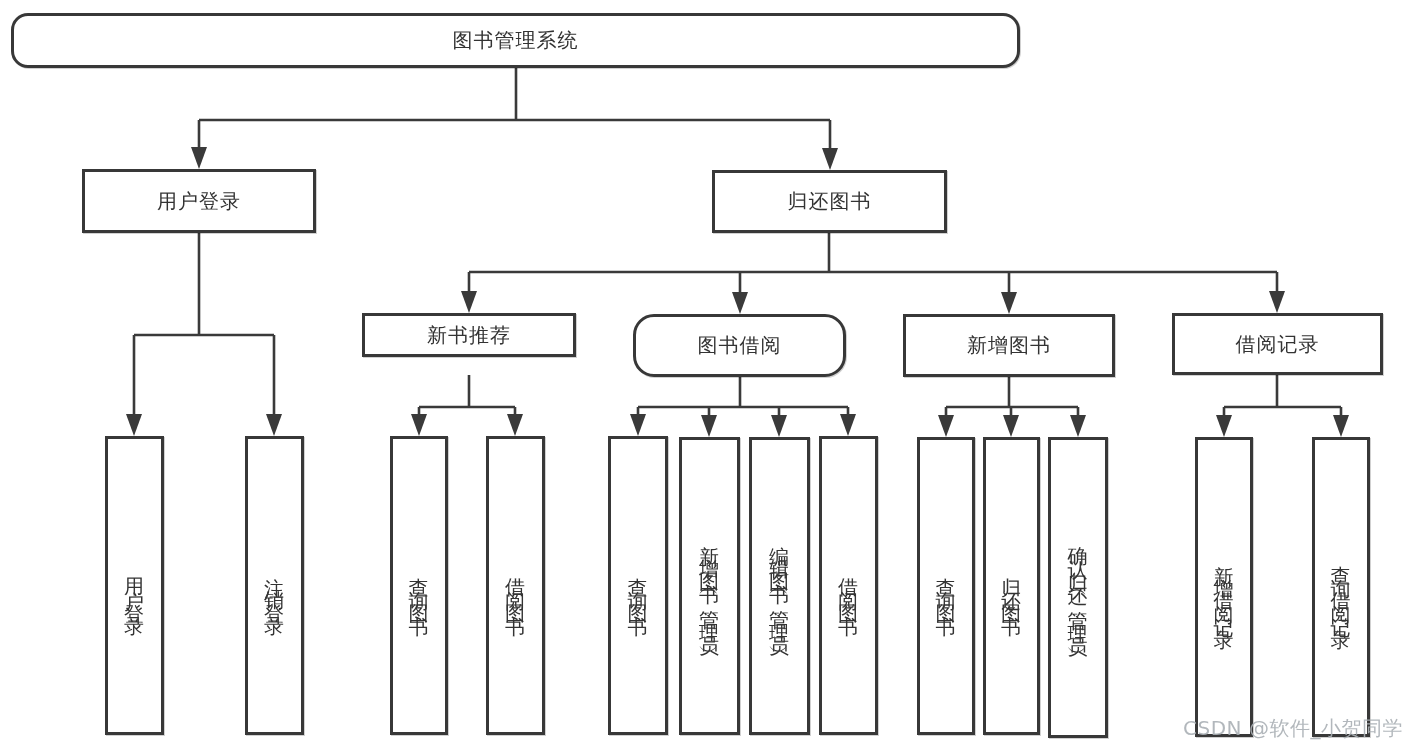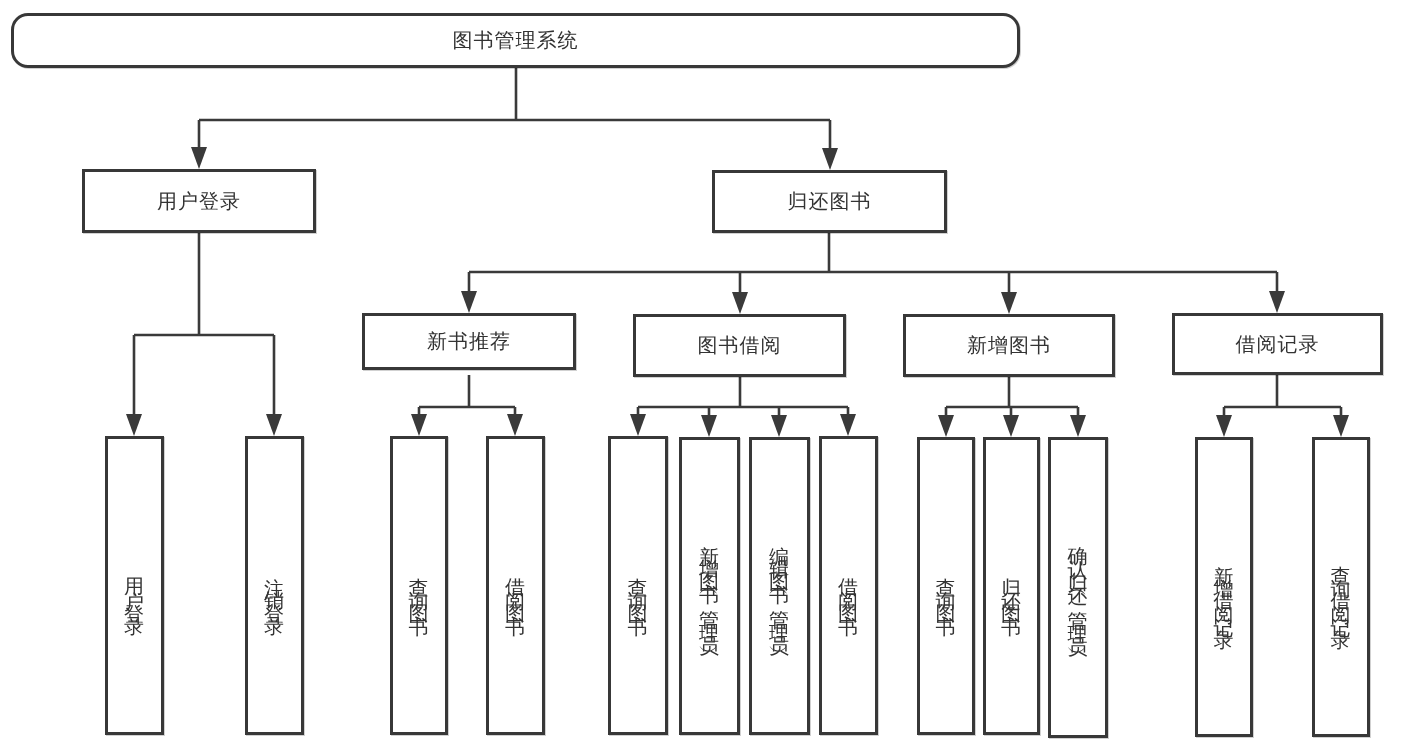--- a/index.html
+++ b/index.html
@@ -124,22 +124,22 @@
     <polygon class="ahead" points="1216,415 1232,415 1224,437"></polygon>
     <path class="cline" d="M1341,407 V418"></path>
     <polygon class="ahead" points="1333,415 1349,415 1341,437"></polygon>
   </svg>
 
   <div class="node" style="left:11px; top:13px; width:1009px; height:55px;border-radius:17px;">图书管理系统</div>
 
   <div class="node" style="left:82px; top:169px; width:234px; height:64px;">用户登录</div>
   <div class="node" style="left:712px; top:170px; width:235px; height:63px;">归还图书</div>
 
-  <div class="node" style="left:362px; top:313px; width:214px; height:57px;">新书推荐</div>
-  <div class="node" style="left:633px; top:314px; width:213px; height:63px;">图书借阅</div>
+  <div class="node" style="left:362px; top:313px; width:214px; height:44px;">新书推荐</div>
+  <div class="node" style="left:633px; top:314px; width:213px; height:63px;border-radius:21px;">图书借阅</div>
   <div class="node" style="left:903px; top:314px; width:212px; height:63px;">新增图书</div>
   <div class="node" style="left:1172px; top:313px; width:211px; height:62px;">借阅记录</div>
 
   <div class="node vert" style="left:105px; top:436px; width:59px; height:299px;">用户登录</div>
   <div class="node vert" style="left:245px; top:436px; width:59px; height:299px;">注销登录</div>
 
   <div class="node vert" style="left:390px; top:436px; width:58px; height:299px;">查询图书</div>
   <div class="node vert" style="left:486px; top:436px; width:59px; height:299px;">借阅图书</div>
 
   <div class="node vert" style="left:608px; top:436px; width:60px; height:299px;">查询图书</div>
@@ -147,14 +147,15 @@
   <div class="node vert" style="left:749px; top:437px; width:61px; height:298px;">编辑图书（管理员）</div>
   <div class="node vert" style="left:819px; top:436px; width:59px; height:299px;">借阅图书</div>
 
   <div class="node vert" style="left:917px; top:437px; width:58px; height:298px;">查询图书</div>
   <div class="node vert" style="left:983px; top:437px; width:57px; height:298px;">归还图书</div>
   <div class="node vert" style="left:1048px; top:437px; width:60px; height:301px;">确认归还（管理员）</div>
 
   <div class="node vert" style="left:1195px; top:437px; width:58px; height:300px;">新增借阅记录</div>
   <div class="node vert" style="left:1312px; top:437px; width:58px; height:300px;">查询借阅记录</div>
 
+  <div class="watermark">CSDN @软件_小贺同学</div>
 
 </div>
 
 </body></html>

